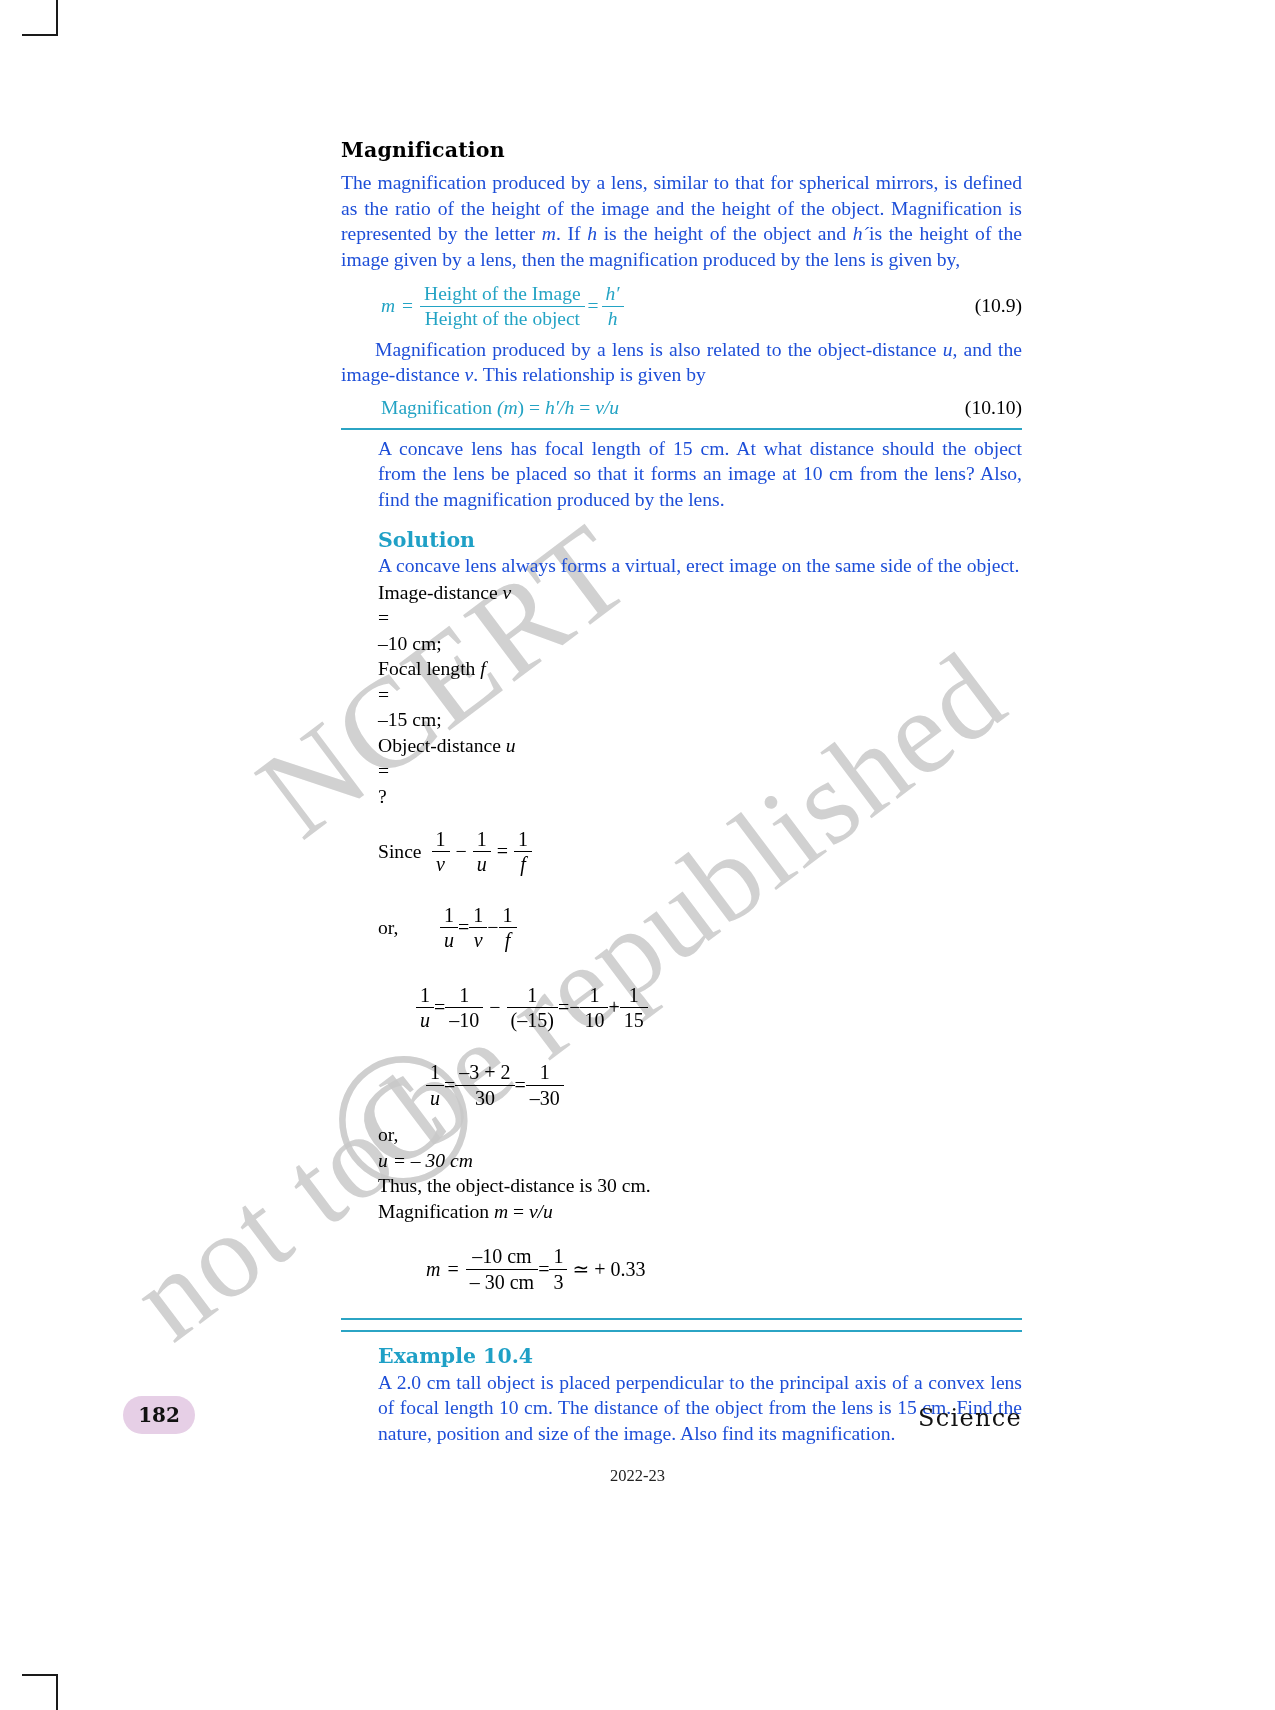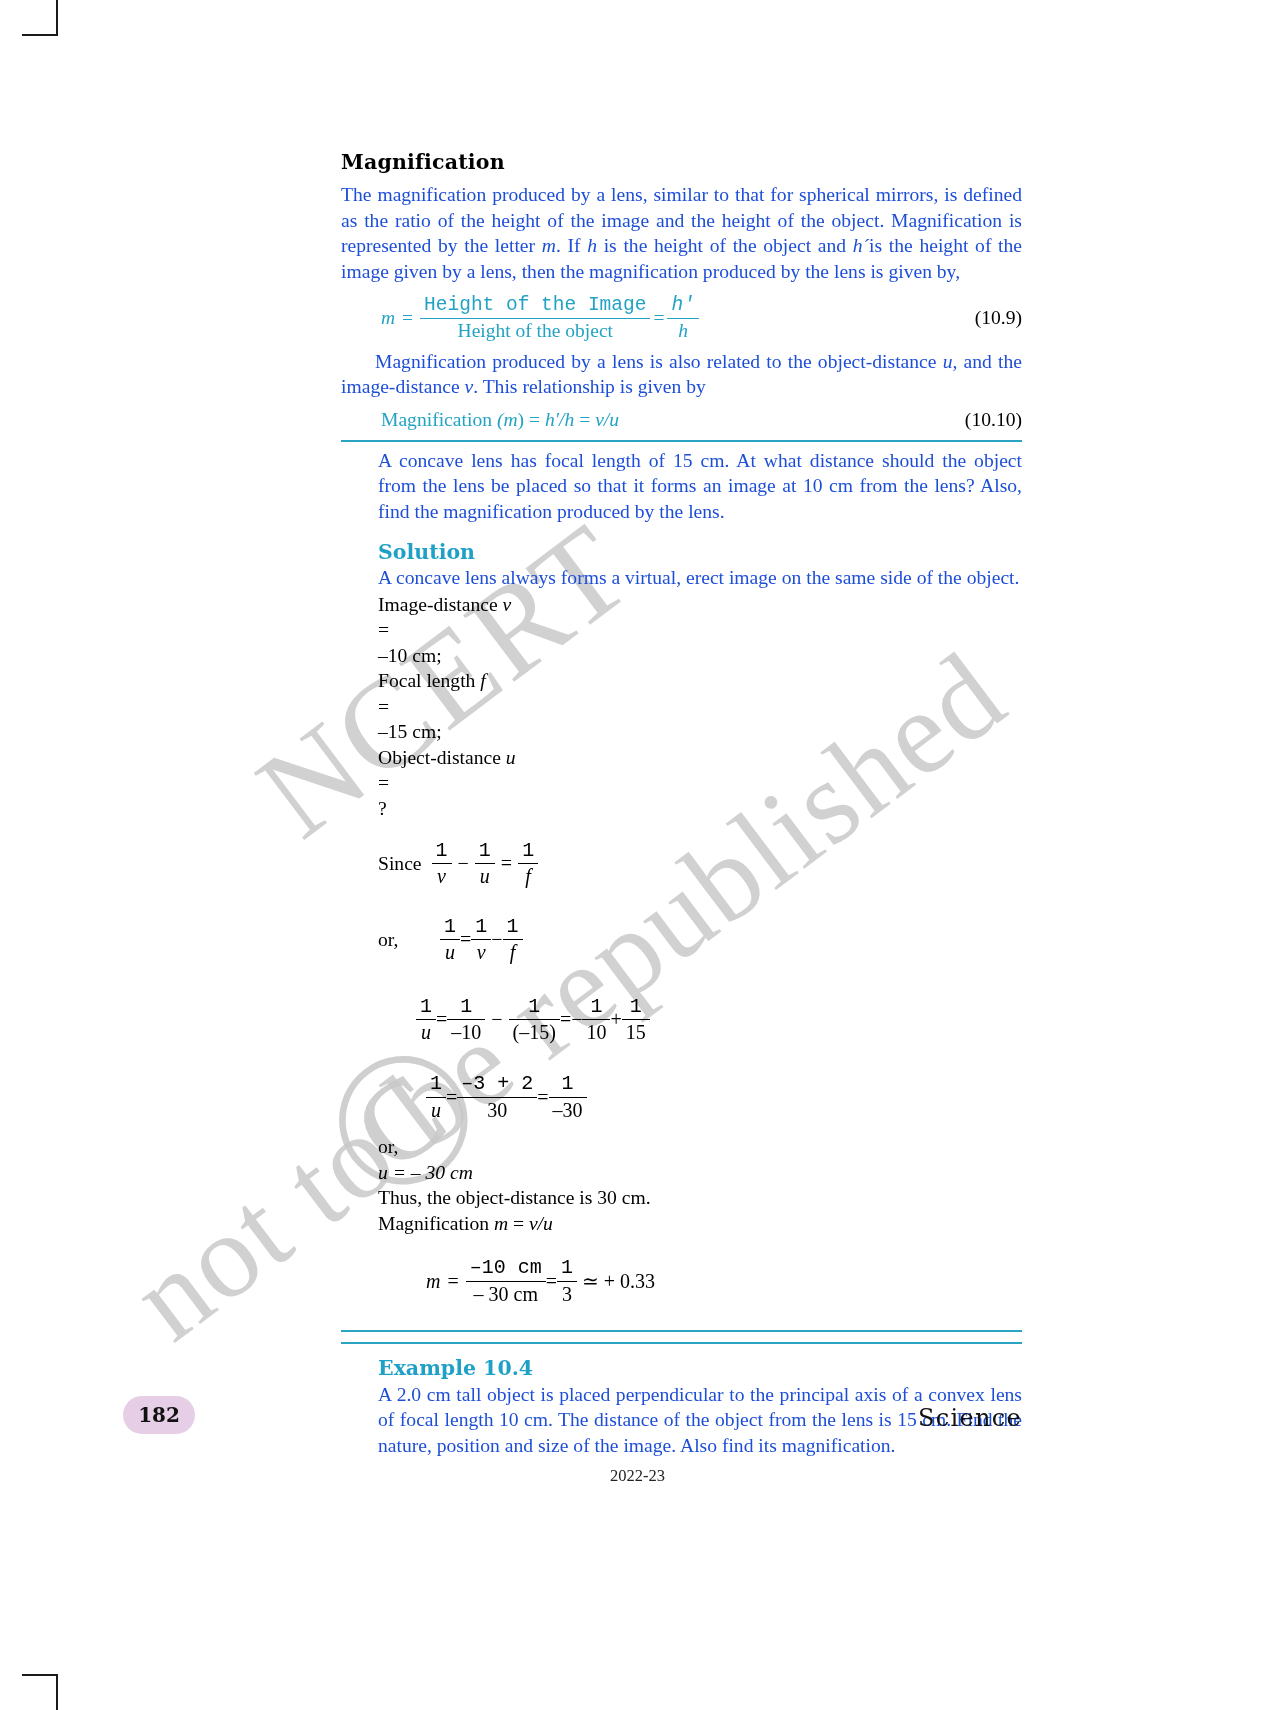--- a/index.html
+++ b/index.html
@@ -51,21 +51,21 @@
     left:180px;top:590px;
     font-size:190px;
     color:#cfcfcf;
     font-family:"Liberation Serif", serif;
     transform:rotate(-37deg);
   }
 
   
   .content{
     position:absolute;
-    left:341px;top:150px;
+    left:341px;top:138px;
     width:681px;
     z-index:5;
   }
   .h-title{
     font-weight:bold;
     font-size:20.5px;
     color:#000;
     letter-spacing:.2px;
     margin:0 0 8px 0;
     font-family:"DejaVu Serif", serif;
@@ -84,21 +84,21 @@
   
   .eqrow{
     display:flex;align-items:center;
     margin:10px 0 6px 0;
   }
   .eqrow .eqbody{flex:0 0 auto;}
   .eqrow .eqnum{margin-left:auto;font-size:19.6px;}
 
   
   .frac{display:inline-flex;flex-direction:column;vertical-align:middle;text-align:center;}
-  .frac .num{padding:0 4px;border-bottom:1.6px solid currentColor;line-height:1.22;font-family:Liberation Mono, monospace;}
+  .frac .num{padding:0 4px;border-bottom:1.6px solid currentColor;line-height:1.22;}
   .frac .den{padding:0 4px;line-height:1.22;}
   .ib{display:inline-flex;align-items:center;vertical-align:middle;}
 
   .eq109{
     font-size:19.5px;
     color:#23a3c4;
     display:inline-flex;align-items:center;
     font-family:"Liberation Serif", serif;
   }
   .eq109 .lbl{font-style:italic;margin-right:7px;}

